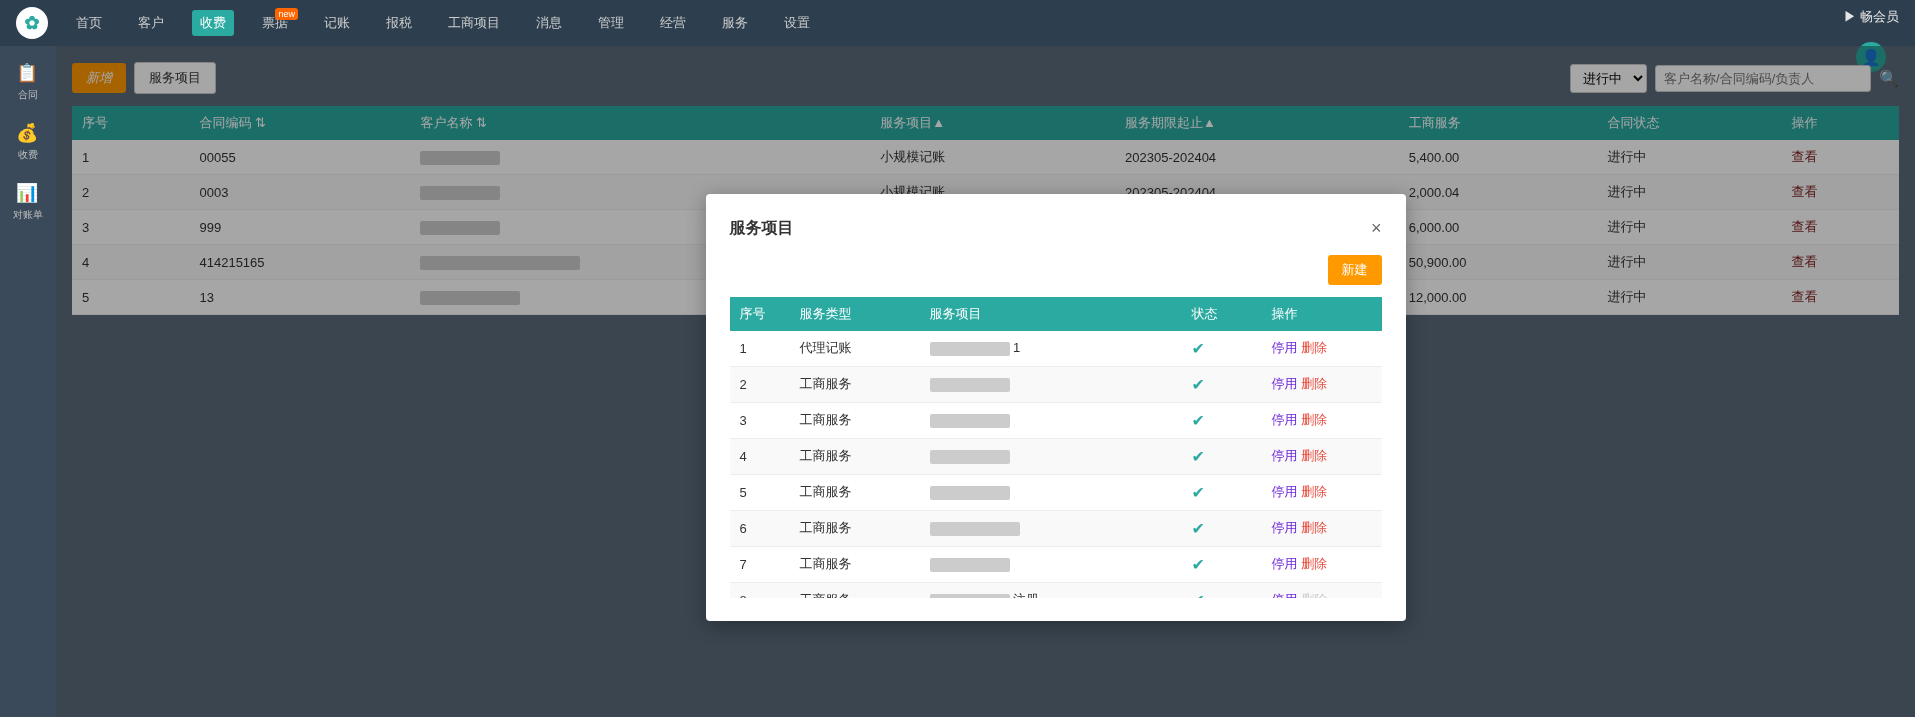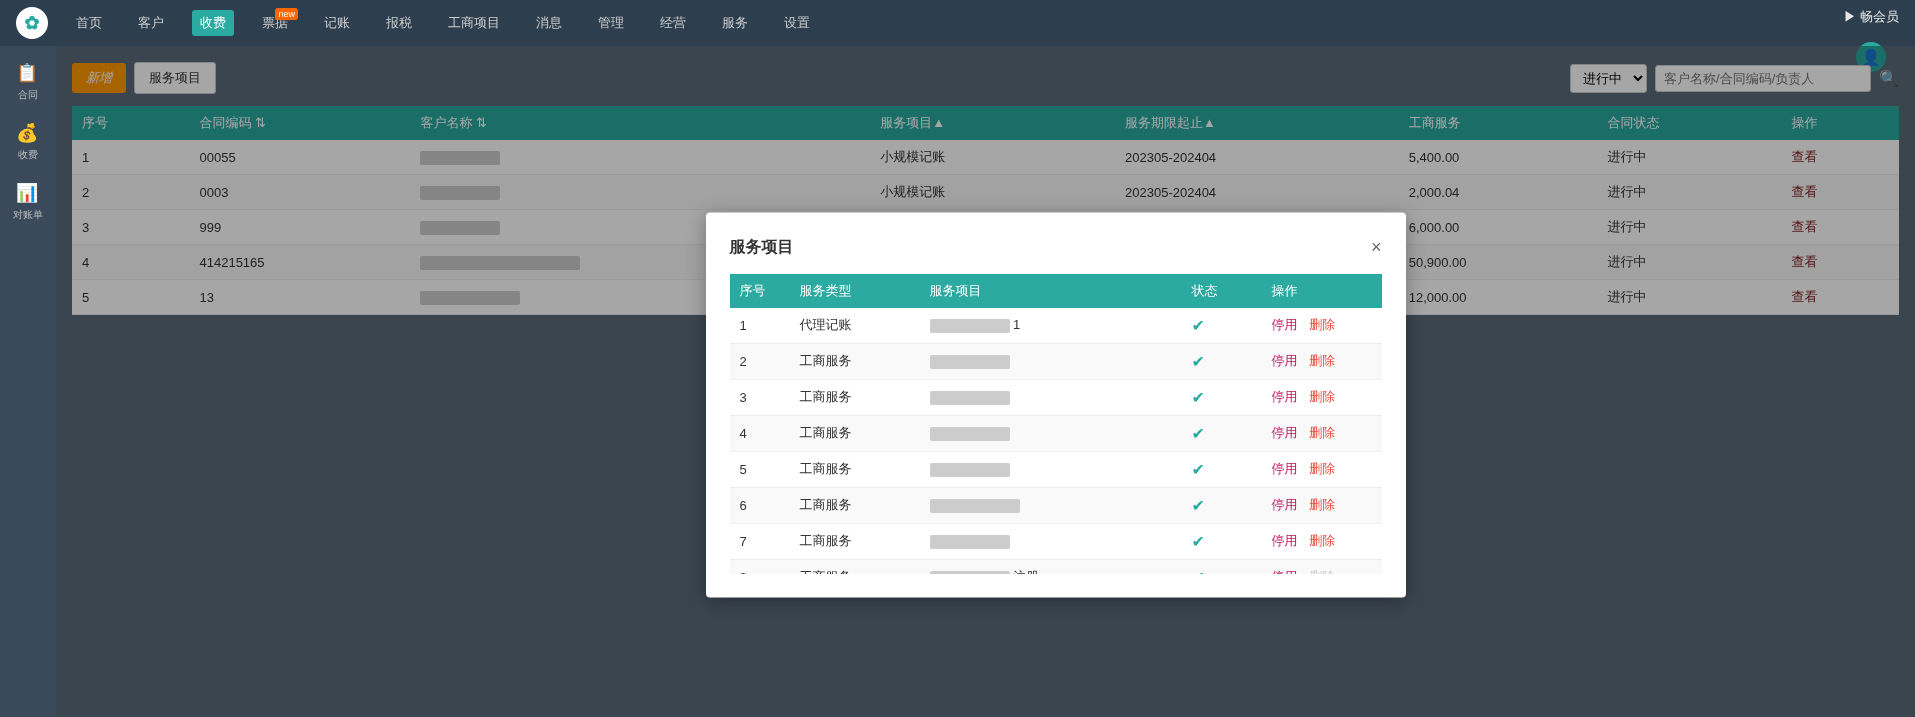--- a/index.html
+++ b/index.html
@@ -130,21 +130,21 @@
     .modal-table th {
       background: #2aaaa0; color: #fff; padding: 8px 10px;
       text-align: left; font-weight: normal; font-size: 13px;
     }
     .modal-table td {
       padding: 8px 10px; border-bottom: 1px solid #eee; font-size: 13px; color: #333;
     }
     .modal-table tr:nth-child(even) td { background: #f9f9f9; }
 
     .check-icon { color: #2aaaa0; font-size: 16px; }
-    .action-stop { color: #be185d; cursor: pointer; margin-right: 8px; }
+    .action-stop { color: #6d28d9; cursor: pointer; }
     .action-delete { color: #e74c3c; cursor: pointer; }
 
     .modal-scroll-area { max-height: 300px; overflow-y: auto; }
     .modal-scroll-area::-webkit-scrollbar { width: 8px; }
     .modal-scroll-area::-webkit-scrollbar-thumb { background: #ccc; border-radius: 4px; }
   </style>
 </head>
 <body>
 
 <nav class="top-nav">
@@ -271,20 +271,23 @@
       </tbody>
     </table>
 
     <div class="overlay"></div>
 
     <div class="modal">
       <div class="modal-header">
         <span class="modal-title">服务项目</span>
         <button class="modal-close">×</button>
       </div>
+      <div class="modal-toolbar">
+        <button class="btn-modal-add">新建</button>
+      </div>
       <div class="modal-scroll-area">
         <table class="modal-table">
           <thead>
             <tr>
               <th style="width:60px">序号</th>
               <th style="width:130px">服务类型</th>
               <th>服务项目</th>
               <th style="width:80px">状态</th>
               <th style="width:120px">操作</th>
             </tr>

